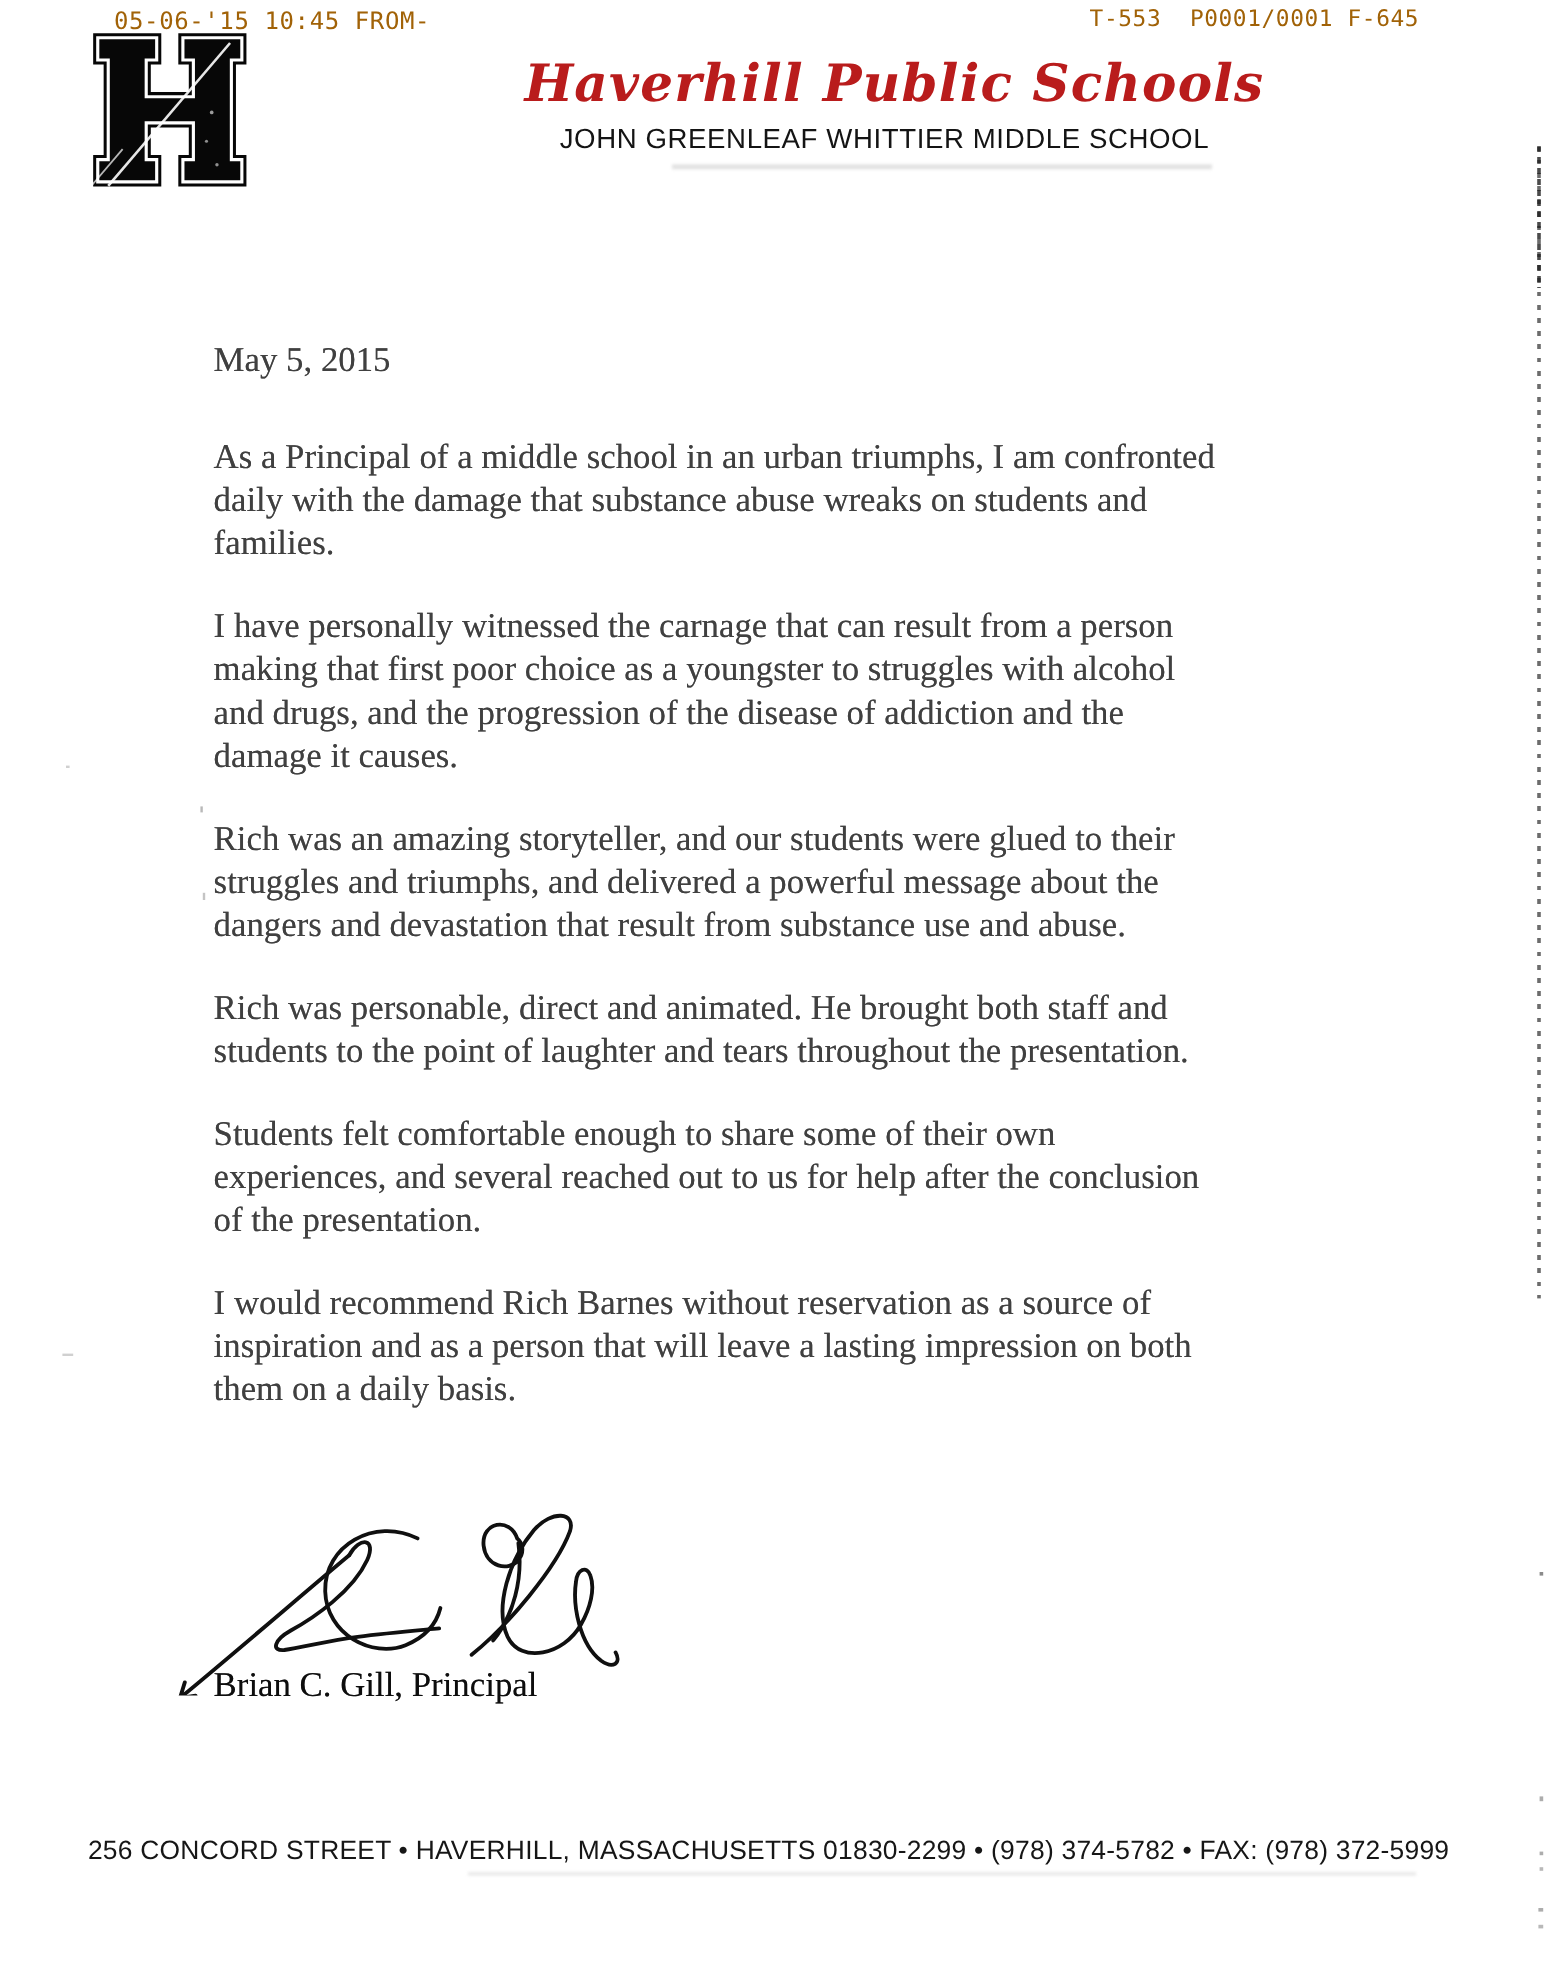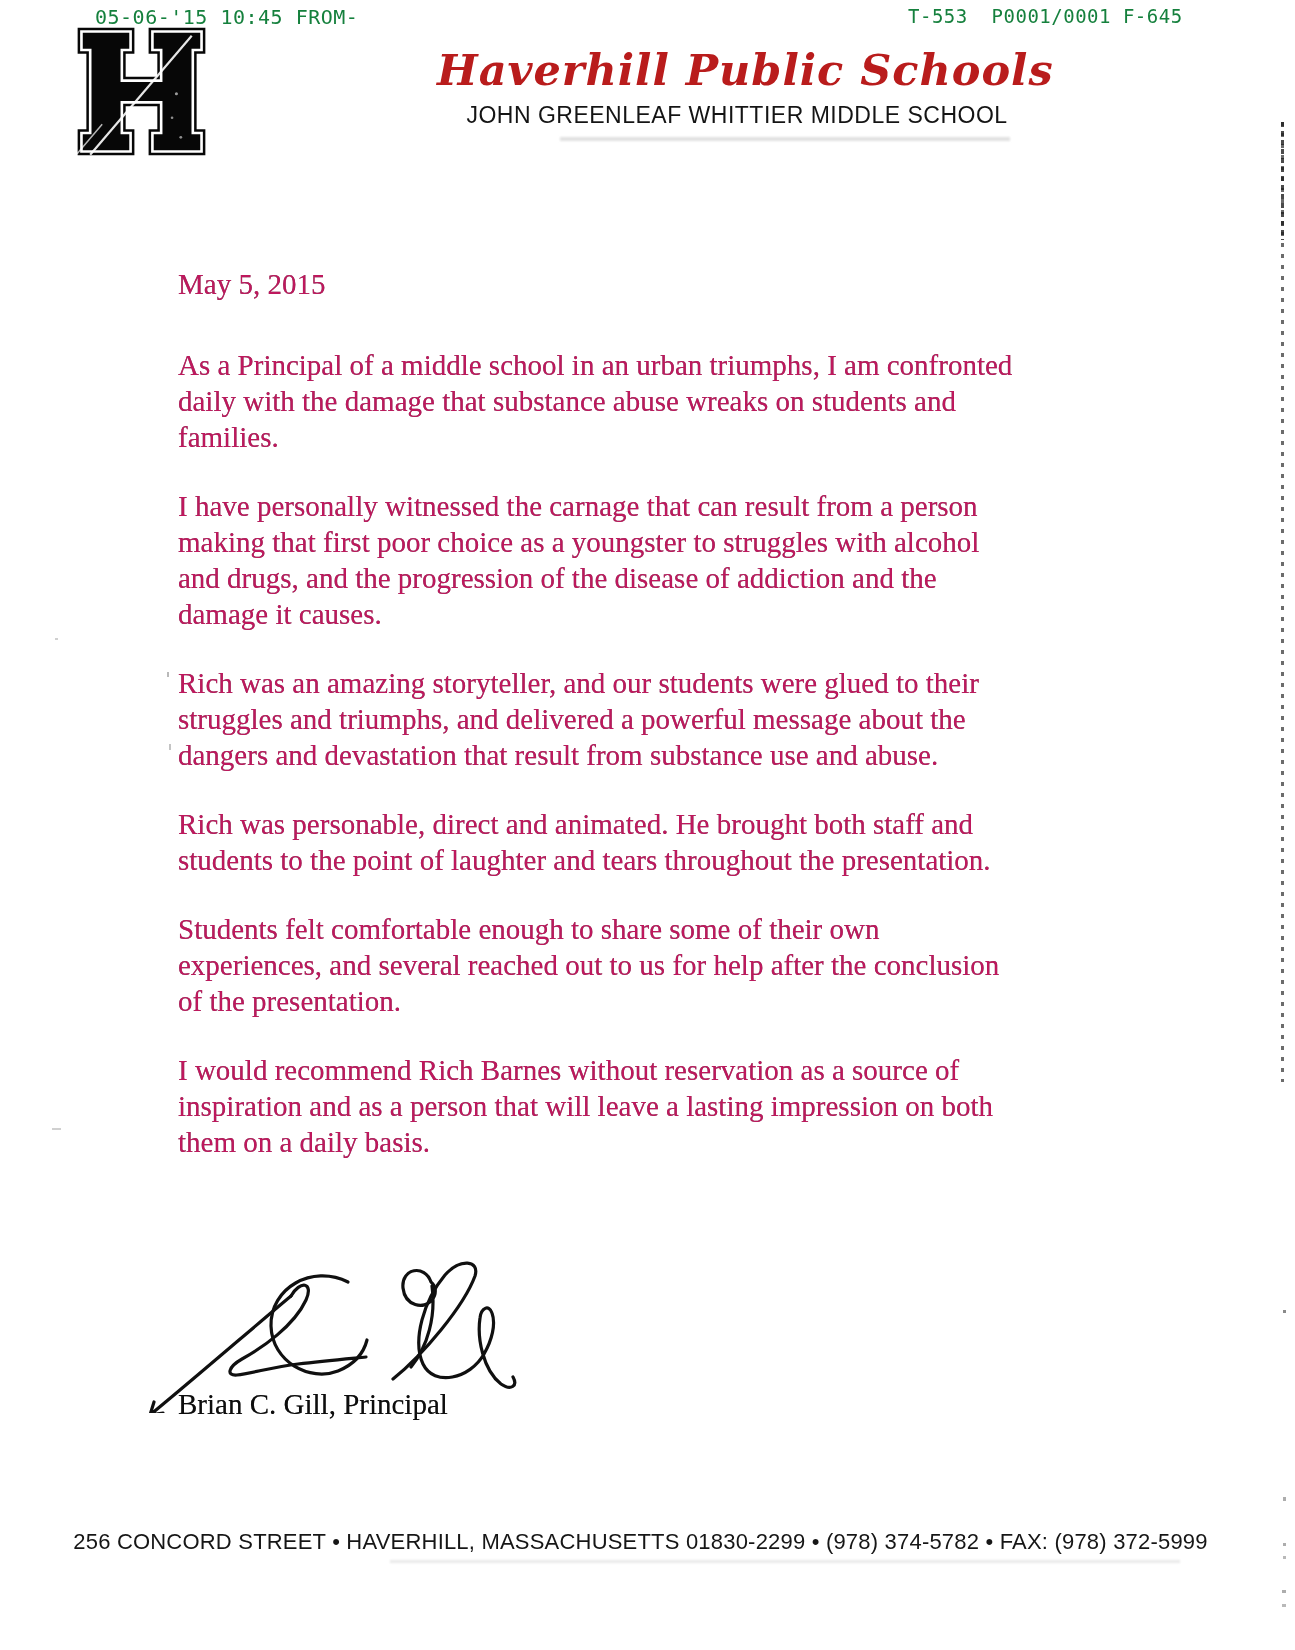--- a/index.html
+++ b/index.html
@@ -5,40 +5,40 @@
   html,body{margin:0;padding:0;}
   body{
     width:1295px;height:1650px;position:relative;overflow:hidden;
     background:#ffffff;color:#0f0f0f;
     font-family:"Liberation Serif", serif;
   }
   
   .fax-hdr{
     position:absolute;top:5px;
     font-family:"DejaVu Sans Mono", monospace;
-    font-size:20px;color:#15803d;letter-spacing:.5px;white-space:pre;
+    font-size:20px;color:#a16207;letter-spacing:.5px;white-space:pre;
   }
   .fax-hdr.left{left:95px;}
   .fax-hdr.right{left:908px;font-size:19px;}
   
   .logo{position:absolute;left:70px;top:26px;width:143px;height:131px;}
   .head-center{position:absolute;left:437px;top:46px;width:600px;text-align:center;}
   .district{
     font-family:"DejaVu Serif", serif;font-style:italic;font-weight:bold;
     font-size:43px;line-height:48px;letter-spacing:1px;color:#b91c1c;white-space:pre;
   }
   .school{
     margin-top:8px;font-family:"Liberation Sans", sans-serif;
     font-size:23px;letter-spacing:.5px;color:#141414;white-space:pre;
   }
   .ghost{position:absolute;background:#c9c9c9;filter:blur(1.2px);opacity:.55;}
   
   .body-text{
-    position:absolute;left:178px;top:266px;width:960px;
-    font-size:29px;line-height:36px;color:#be185d;
+    position:absolute;left:178px;top:282px;width:960px;
+    font-size:29px;line-height:36px;color:#404040;
     text-shadow:0 0 .5px rgba(0,0,0,.55);
   }
   .line{white-space:pre;}
   .date{margin-bottom:45px;}
   .para{margin-bottom:33px;}
   .sig-svg{position:absolute;left:140px;top:1258px;width:505px;height:155px;}
   .sig-name{
     position:absolute;left:178px;top:1388px;font-size:29px;color:#0d0d0d;
     text-shadow:0 0 .5px rgba(0,0,0,.55);white-space:pre;
   }

